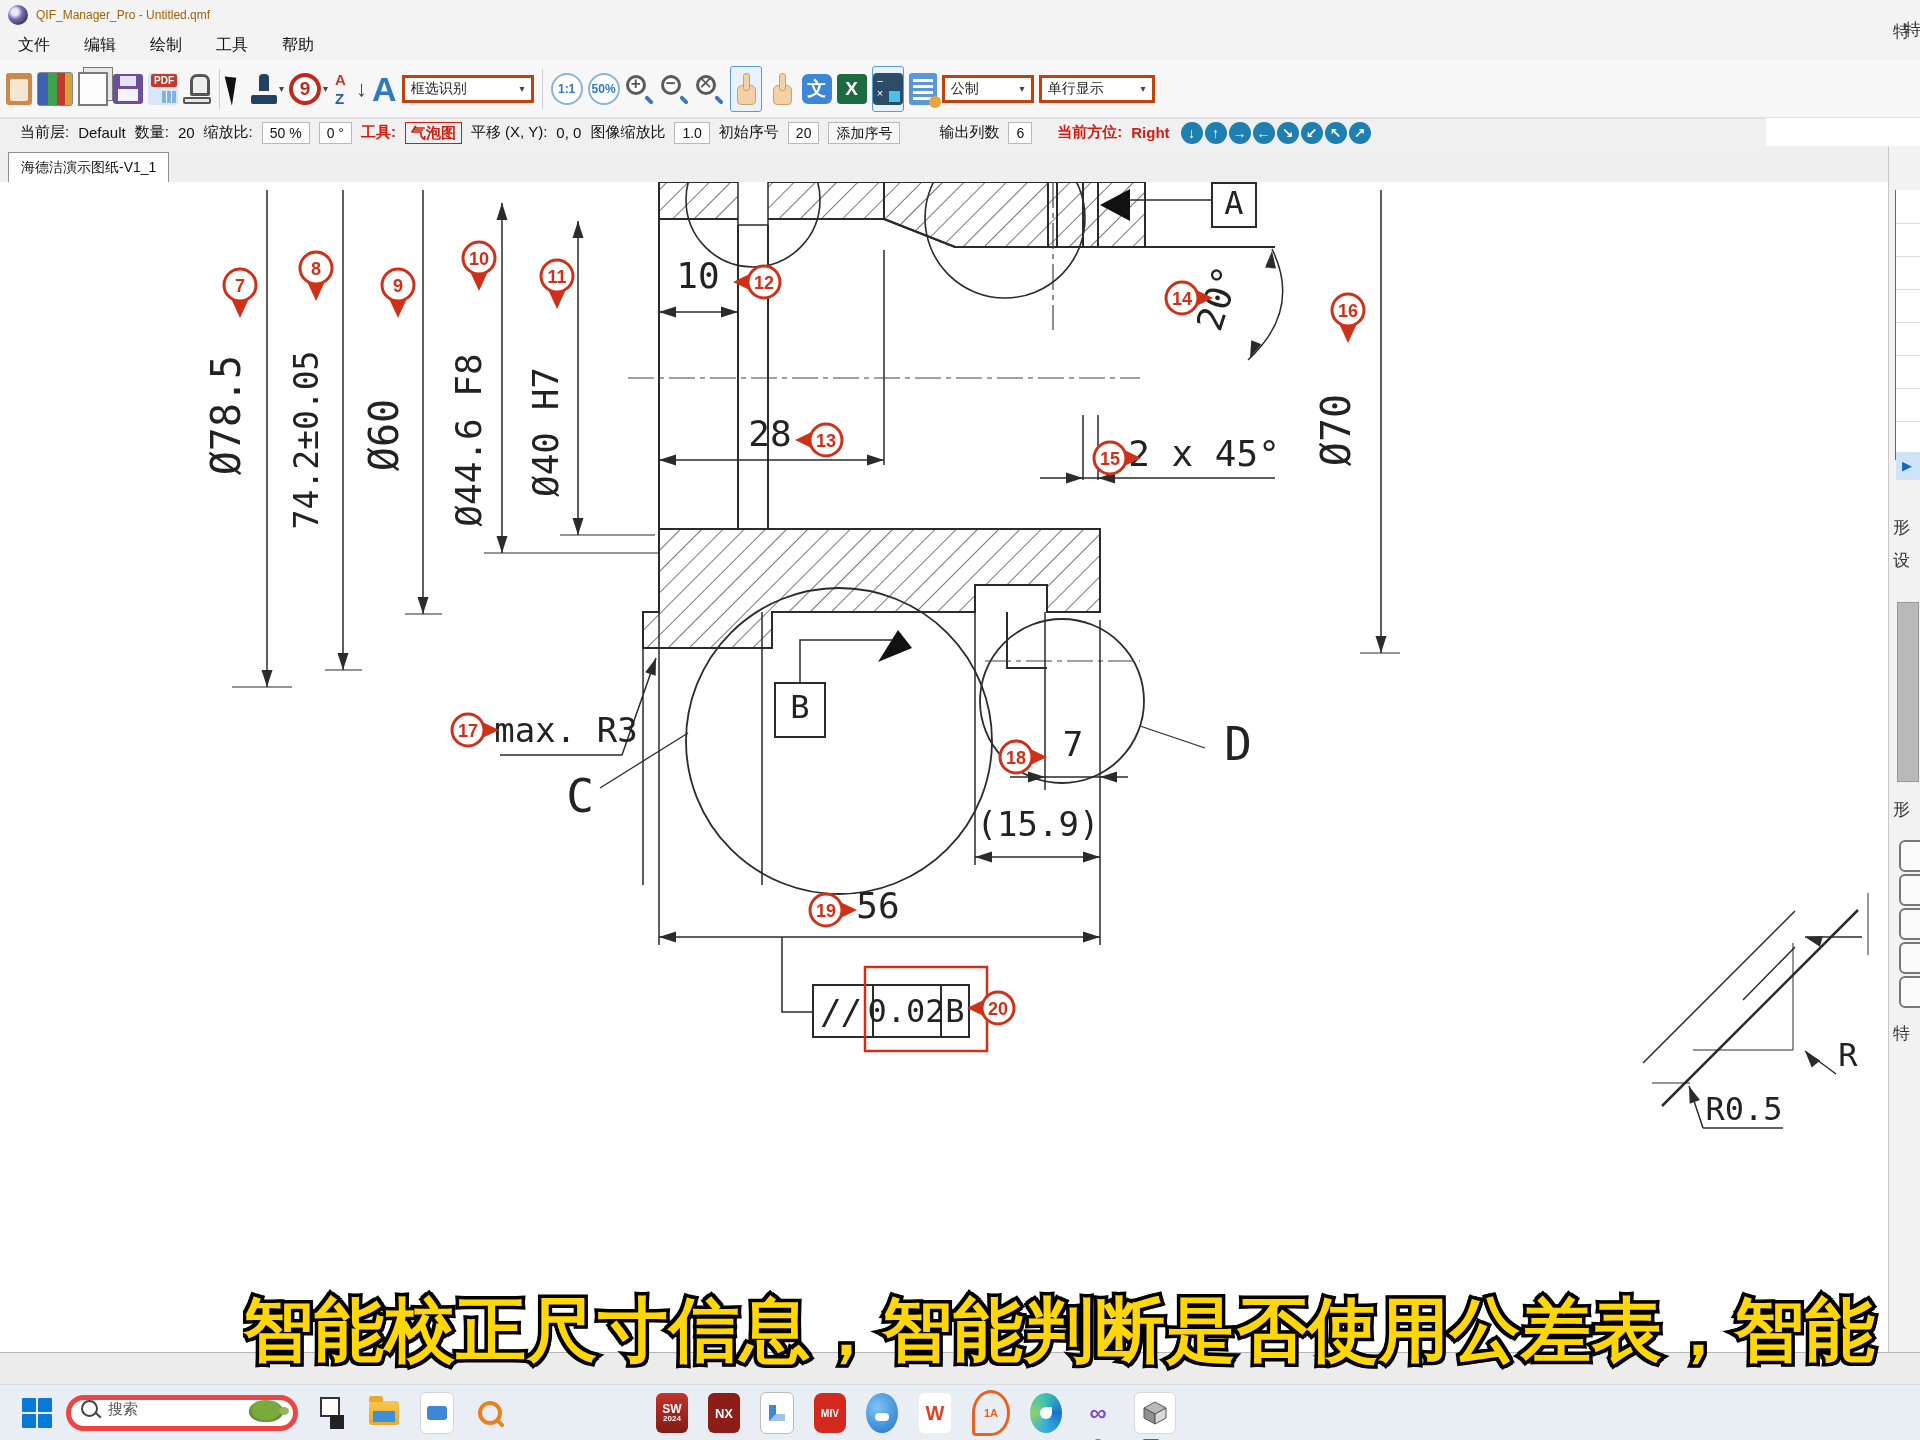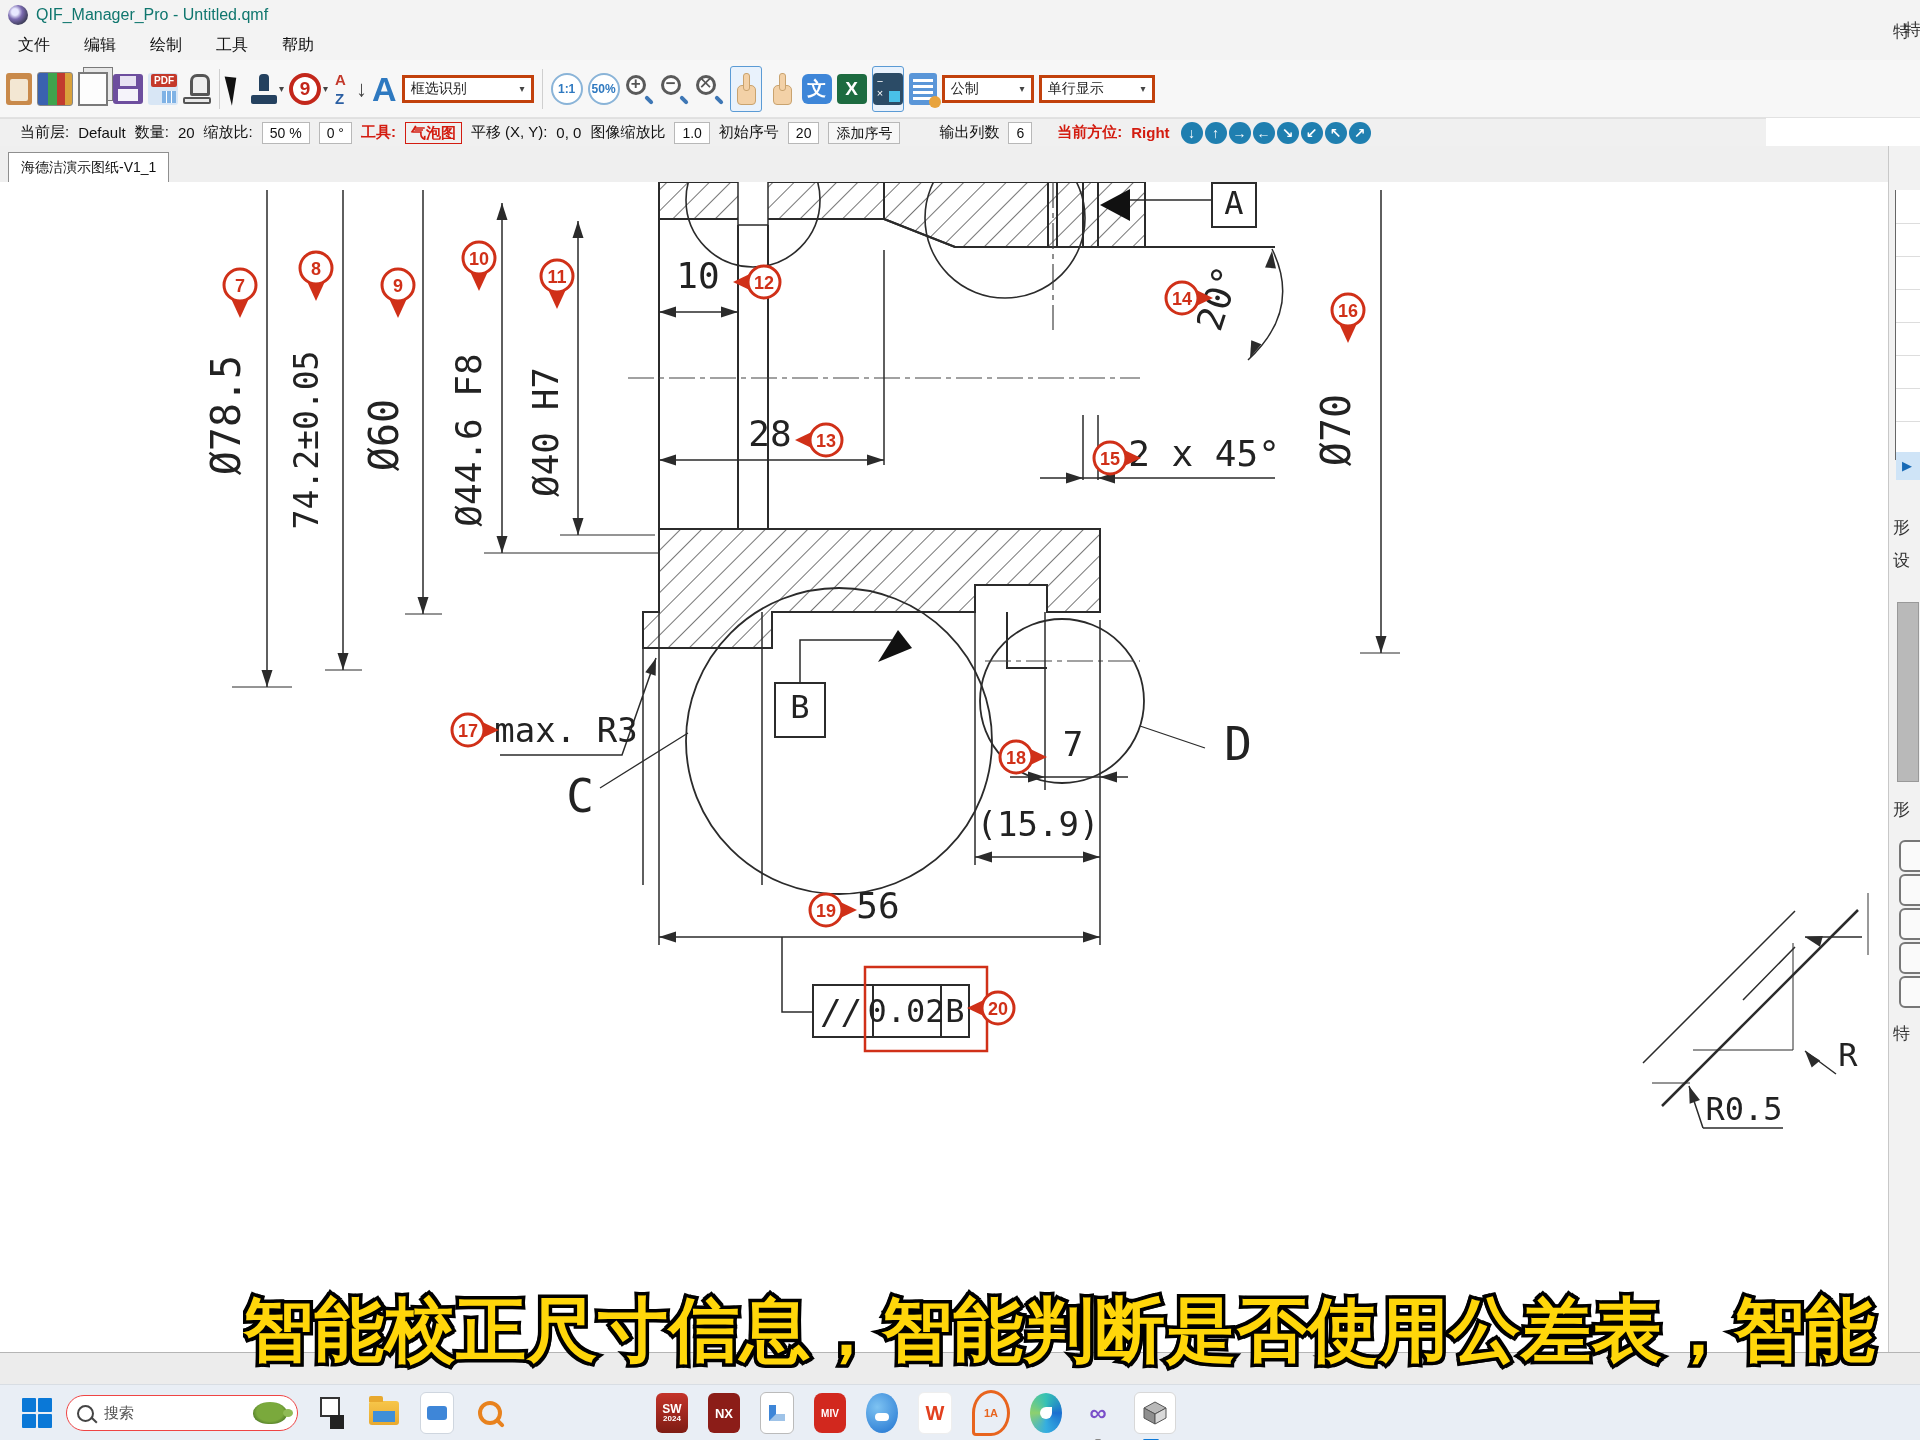--- a/index.html
+++ b/index.html
@@ -2,21 +2,21 @@
 <html><head>
 <meta charset="utf-8">
 <style>
   html,body{margin:0;padding:0;}
   body{width:1920px;height:1440px;overflow:hidden;position:relative;background:#fff;
        font-family:"Liberation Sans","DejaVu Sans",sans-serif;-webkit-font-smoothing:antialiased;}
   
   .titlebar{position:absolute;left:0;top:0;width:1920px;height:30px;background:#f3f3f3;display:flex;align-items:center;}
   .app-icon{width:20px;height:20px;margin:0 8px 0 8px;border-radius:50%;
     background:radial-gradient(circle at 35% 35%,#e8e8ff 0 18%,#7b6bb0 40%,#3b3b55 75%,#222 100%);}
-  .title-text{font-size:16px;color:#0f766e;}
+  .title-text{font-size:12px;color:#a16207;}
   .menubar{position:absolute;left:0;top:30px;width:1920px;height:30px;background:#f3f3f3;display:flex;align-items:center;gap:34px;padding-left:18px;box-sizing:border-box;}
   .menu-item{font-size:16px;color:#111;cursor:default;}
   .toolbar{position:absolute;left:0;top:60px;width:1920px;height:58px;background:#f7f7f7;border-bottom:1px solid #e2e2e2;
            display:flex;align-items:center;gap:5px;padding-left:6px;box-sizing:border-box;}
   .tbtn{height:44px;display:flex;align-items:center;justify-content:center;border-radius:3px;position:relative;}
   .tbtn.sel{border:1px solid #5b9bd5;background:#e9f2fc;}
   .tsep{width:1px;height:40px;background:#cfcfcf;margin:0 3px;}
   .drop{font-size:10px;color:#444;margin-left:2px;}
   .combo{height:28px;background:#fff;border:3px solid #c2410c;display:flex;align-items:center;justify-content:space-between;
          font-size:14px;color:#222;padding:0 6px;box-sizing:border-box;}
@@ -91,22 +91,22 @@
   .bottom-strip{position:absolute;left:0;top:1352px;width:1920px;height:32px;background:#ececec;border-top:1px solid #b5b5b5;}
   .subtitle{position:absolute;left:243px;top:1284px;width:1677px;overflow:hidden;white-space:nowrap;
             font-size:70px;font-weight:900;color:#ffd60a;letter-spacing:1px;z-index:6;
             -webkit-text-stroke:7px #000;paint-order:stroke fill;
             text-shadow:3px 3px 0 #000,-3px 3px 0 #000,3px -3px 0 #000,-3px -3px 0 #000;}
   
   .taskbar{position:absolute;left:0;top:1384px;width:1920px;height:56px;background:#e9eef5;border-top:1px solid #d8dde3;
            display:flex;align-items:center;z-index:7;}
   .start{width:30px;height:30px;margin-left:22px;display:grid;grid-template-columns:14px 14px;grid-template-rows:14px 14px;gap:2px;}
   .start i{background:#0a78d7;border-radius:1px;}
-  .search-pill{width:232px;height:36px;margin-left:14px;background:#fff;border:1px solid #ef4444;border-radius:18px;
-               display:flex;align-items:center;padding:0 10px;box-sizing:border-box;gap:10px;}
+  .search-pill{width:232px;height:36px;margin-left:14px;background:#fff;border:5px solid #ef4444;border-radius:18px;
+               display:flex;padding:0 10px;box-sizing:border-box;gap:10px;}
   .magmini{width:13px;height:13px;border:2px solid #444;border-radius:50%;position:relative;flex:none;}
   .magmini::after{content:"";position:absolute;width:8px;height:2px;background:#444;right:-6px;bottom:-1px;transform:rotate(45deg);}
   .search-text{font-size:15px;color:#555;flex:1;}
   .turtle{width:34px;height:22px;background:radial-gradient(ellipse at 50% 45%,#7aa93c 0 55%,#55802a 75%,#3d5e1e 100%);border-radius:50% 50% 45% 45%;position:relative;flex:none;}
   .turtle::after{content:"";position:absolute;right:-6px;top:7px;width:10px;height:8px;background:#8fba55;border-radius:50%;}
   .tb-icons{display:flex;align-items:center;gap:20px;margin-left:18px;}
   .tbi{width:32px;height:40px;border-radius:6px;display:flex;align-items:center;justify-content:center;position:relative;font-weight:bold;}
   .tbi .under{position:absolute;bottom:-9px;left:8px;width:16px;height:3px;border-radius:2px;background:#0a78d7;}
   .tbi .dot{position:absolute;bottom:-9px;left:13px;width:6px;height:3px;border-radius:2px;background:#888;}
   .tv1{width:16px;height:16px;background:#fdfdfd;border:2px solid #333;position:absolute;left:4px;top:4px;}

